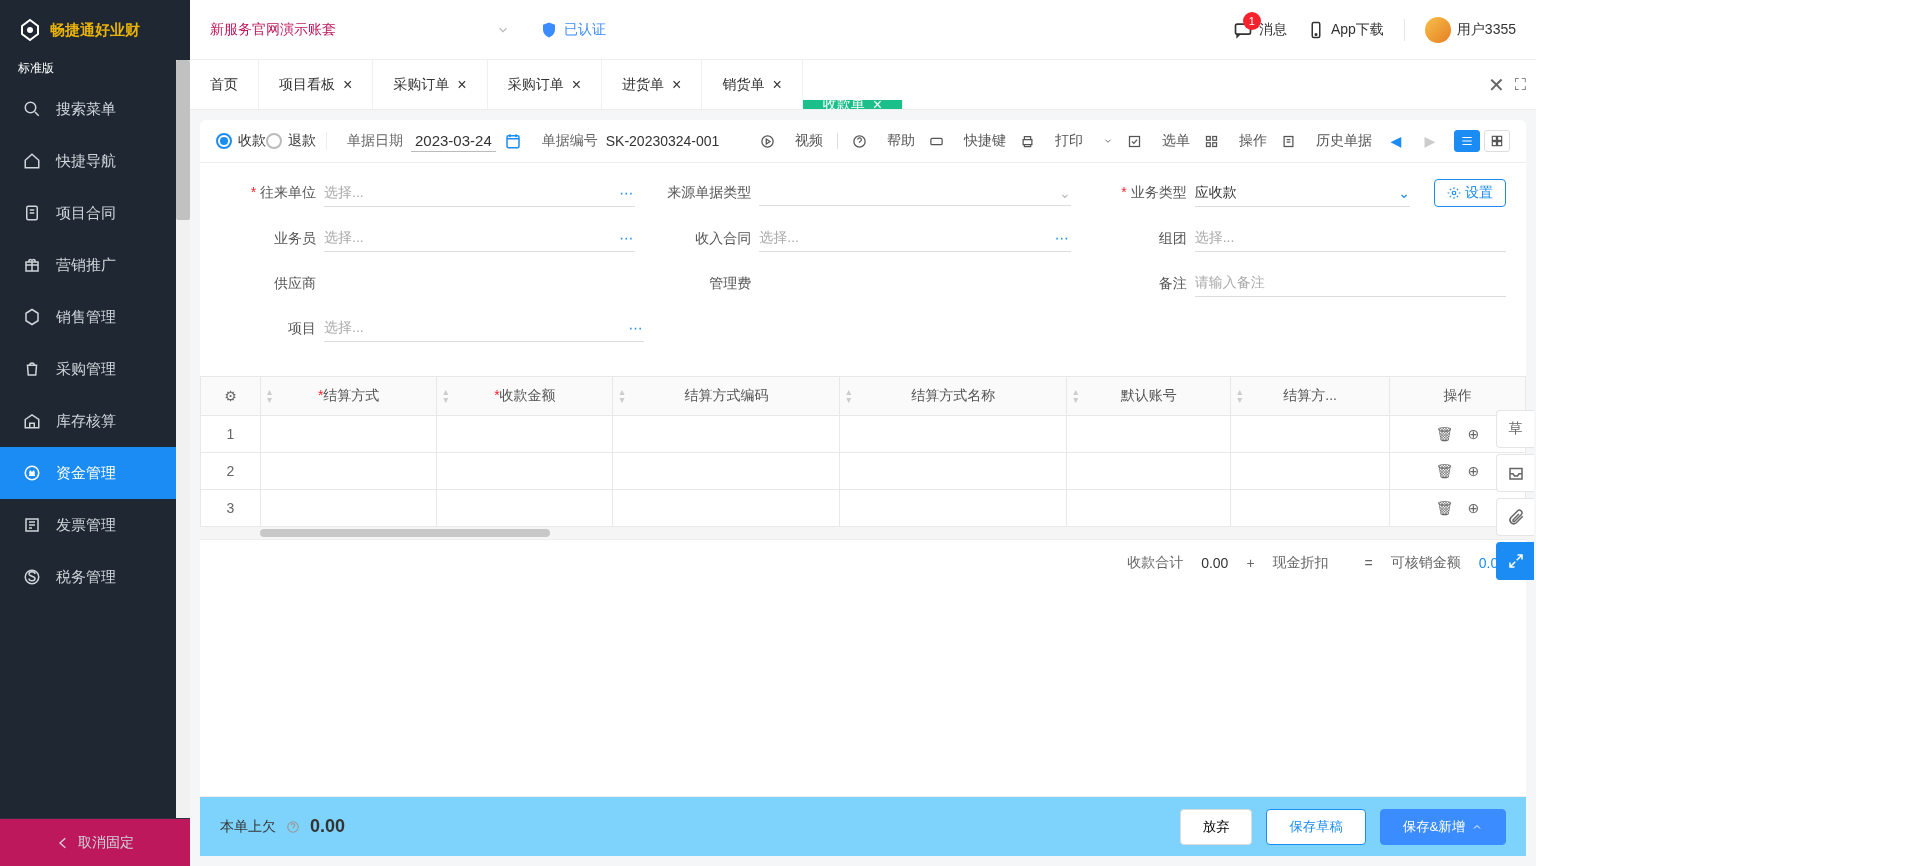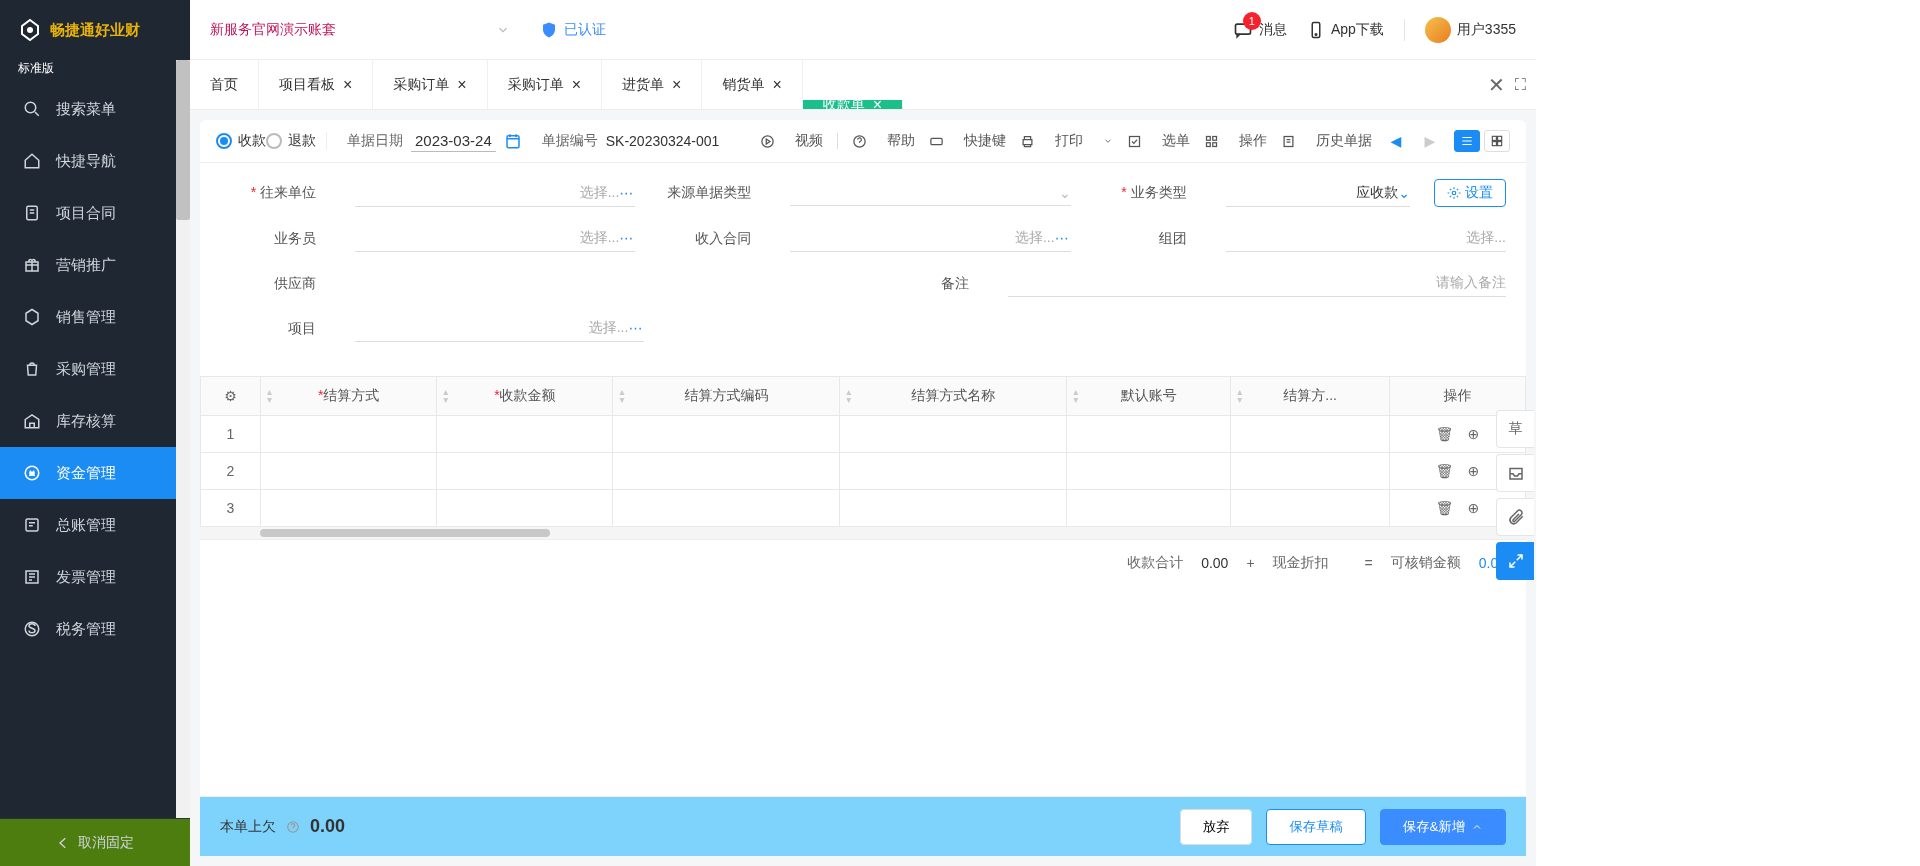--- a/index.html
+++ b/index.html
@@ -7,21 +7,21 @@
 .app { display: flex; height: 866px; width: 1536px; }
 
 
 .sidebar { width: 190px; background: #1e2732; color: #cfd5db; display: flex; flex-direction: column; position: relative; }
 .sidebar-logo { height: 60px; display: flex; align-items: center; padding: 0 18px; gap: 8px; color: #eab308; font-weight: 600; font-size: 15px; }
 .sidebar-version { font-size: 12px; color: #fff; padding: 0 18px 6px; font-weight: 500; }
 .sidebar-items { flex: 1; overflow-y: auto; }
 .sidebar-item { display: flex; align-items: center; gap: 14px; padding: 16px 22px; cursor: pointer; font-size: 15px; }
 .sidebar-item.active { background: #1b8cf4; color: #fff; }
 .sidebar-item .sicon { width: 20px; height: 20px; display: inline-flex; align-items: center; justify-content: center; }
-.sidebar-footer { height: 48px; display: flex; align-items: center; justify-content: center; gap: 6px; background: #4d7c0f; border-top: 1px solid #2a3440; cursor: pointer; }
+.sidebar-footer { height: 48px; display: flex; align-items: center; justify-content: center; gap: 6px; background: #be185d; border-top: 1px solid #2a3440; cursor: pointer; }
 .sidebar-scrollbar-track { position: absolute; top: 60px; right: 0; width: 14px; height: calc(100% - 108px); background: #f1f1f1; }
 .sidebar-scrollbar-thumb { width: 100%; height: 160px; background: #c1c1c1; border-radius: 2px; }
 
 
 .main { flex: 1; display: flex; flex-direction: column; background: #fff; min-width: 0; }
 .topbar { height: 60px; display: flex; align-items: center; padding: 0 20px; gap: 30px; border-bottom: 1px solid #eee; }
 .account-select { display: flex; align-items: center; gap: 10px; color: #be185d; cursor: pointer; width: 300px; justify-content: space-between; }
 .verified { display: flex; align-items: center; gap: 6px; color: #3b8cff; }
 .topbar-spacer { flex: 1; }
 .topbar-right { display: flex; align-items: center; gap: 20px; }
@@ -59,21 +59,21 @@
 .view-toggle { display: flex; gap: 4px; }
 .view-btn { width: 26px; height: 22px; border: 1px solid #ddd; border-radius: 3px; display: flex; align-items: center; justify-content: center; cursor: pointer; }
 .view-btn.active { background: #1b8cf4; border-color: #1b8cf4; color: #fff; }
 
 
 .form-area { background: #fff; padding: 16px 20px; }
 .form-row { display: flex; gap: 20px; margin-bottom: 18px; }
 .form-cell { display: flex; align-items: center; flex: 1; gap: 8px; }
 .form-label { width: 96px; text-align: right; color: #555; white-space: nowrap; }
 .req::before { content: '* '; color: #f5222d; }
-.form-input { flex: 1; position: relative; border-bottom: 1px solid #ddd; padding: 4px 0; display: flex; align-items: center; justify-content: flex-end; color: #aaa; min-height: 26px; margin-left: 31px; }
+.form-input { flex: 1; position: relative; border-bottom: 1px solid #ddd; padding: 4px 0; display: flex; align-items: center; justify-content: space-between; color: #aaa; min-height: 26px; }
 .form-caret { color: #bbb; }
 .form-dots { color: #1b8cf4; letter-spacing: 2px; }
 .settings-btn { border: 1px solid #1b8cf4; color: #1b8cf4; padding: 4px 12px; border-radius: 4px; display: flex; align-items: center; gap: 4px; cursor: pointer; margin-left: 16px; }
 
 
 .table-wrap { background: #fff; margin: 0; flex: 1; display: flex; flex-direction: column; min-height: 0; }
 .table { border-collapse: collapse; width: 100%; }
 .table th, .table td { border: 1px solid #e8e8e8; padding: 10px 8px; text-align: center; }
 .table th { background: #fafafa; font-weight: 500; color: #555; position: relative; }
 .th-sort { position: absolute; left: 6px; top: 50%; transform: translateY(-50%); color: #ccc; font-size: 10px; line-height: 8px; }
@@ -189,29 +189,20 @@
             <svg width="18" height="18" viewBox="0 0 24 24" stroke="currentColor" fill="none" stroke-width="2">
               <circle cx="12" cy="12" r="9"></circle>
               <path d="M9 9l6 6M15 9l-6 6M8 12h8M8 15h8"></path>
             </svg>
           </span>
           <span>资金管理</span>
         </div>
       <div class="sidebar-item">
           <span class="sicon">
             <svg width="18" height="18" viewBox="0 0 24 24" stroke="currentColor" fill="none" stroke-width="2">
-              <rect x="4" y="4" width="16" height="16" rx="2"></rect>
-              <path d="M8 9h8M8 13h5"></path>
-            </svg>
-          </span>
-          <span>总账管理</span>
-        </div>
-      <div class="sidebar-item">
-          <span class="sicon">
-            <svg width="18" height="18" viewBox="0 0 24 24" stroke="currentColor" fill="none" stroke-width="2">
               <rect x="4" y="4" width="16" height="16"></rect>
               <path d="M8 8h8M8 12h8M8 16h4"></path>
             </svg>
           </span>
           <span>发票管理</span>
         </div>
       <div class="sidebar-item">
           <span class="sicon">
             <svg width="18" height="18" viewBox="0 0 24 24" stroke="currentColor" fill="none" stroke-width="2">
               <circle cx="12" cy="12" r="9"></circle>
@@ -452,20 +443,24 @@
           <div class="form-cell">
             <span class="form-label">组团</span>
             <div class="form-input">
                 <span>选择...</span>
               </div>
           </div>
         </div>
         <div class="form-row">
           <div class="form-cell">
             <span class="form-label">供应商</span>
+            <div class="form-input" style="border:none"></div>
+          </div>
+          <div class="form-cell">
+            <span class="form-label">管理费</span>
             <div class="form-input" style="border:none"></div>
           </div>
           <div class="form-cell">
             <span class="form-label">备注</span>
             <div class="form-input">
                 <span>请输入备注</span>
               </div>
           </div>
         </div>
         <div class="form-row">

